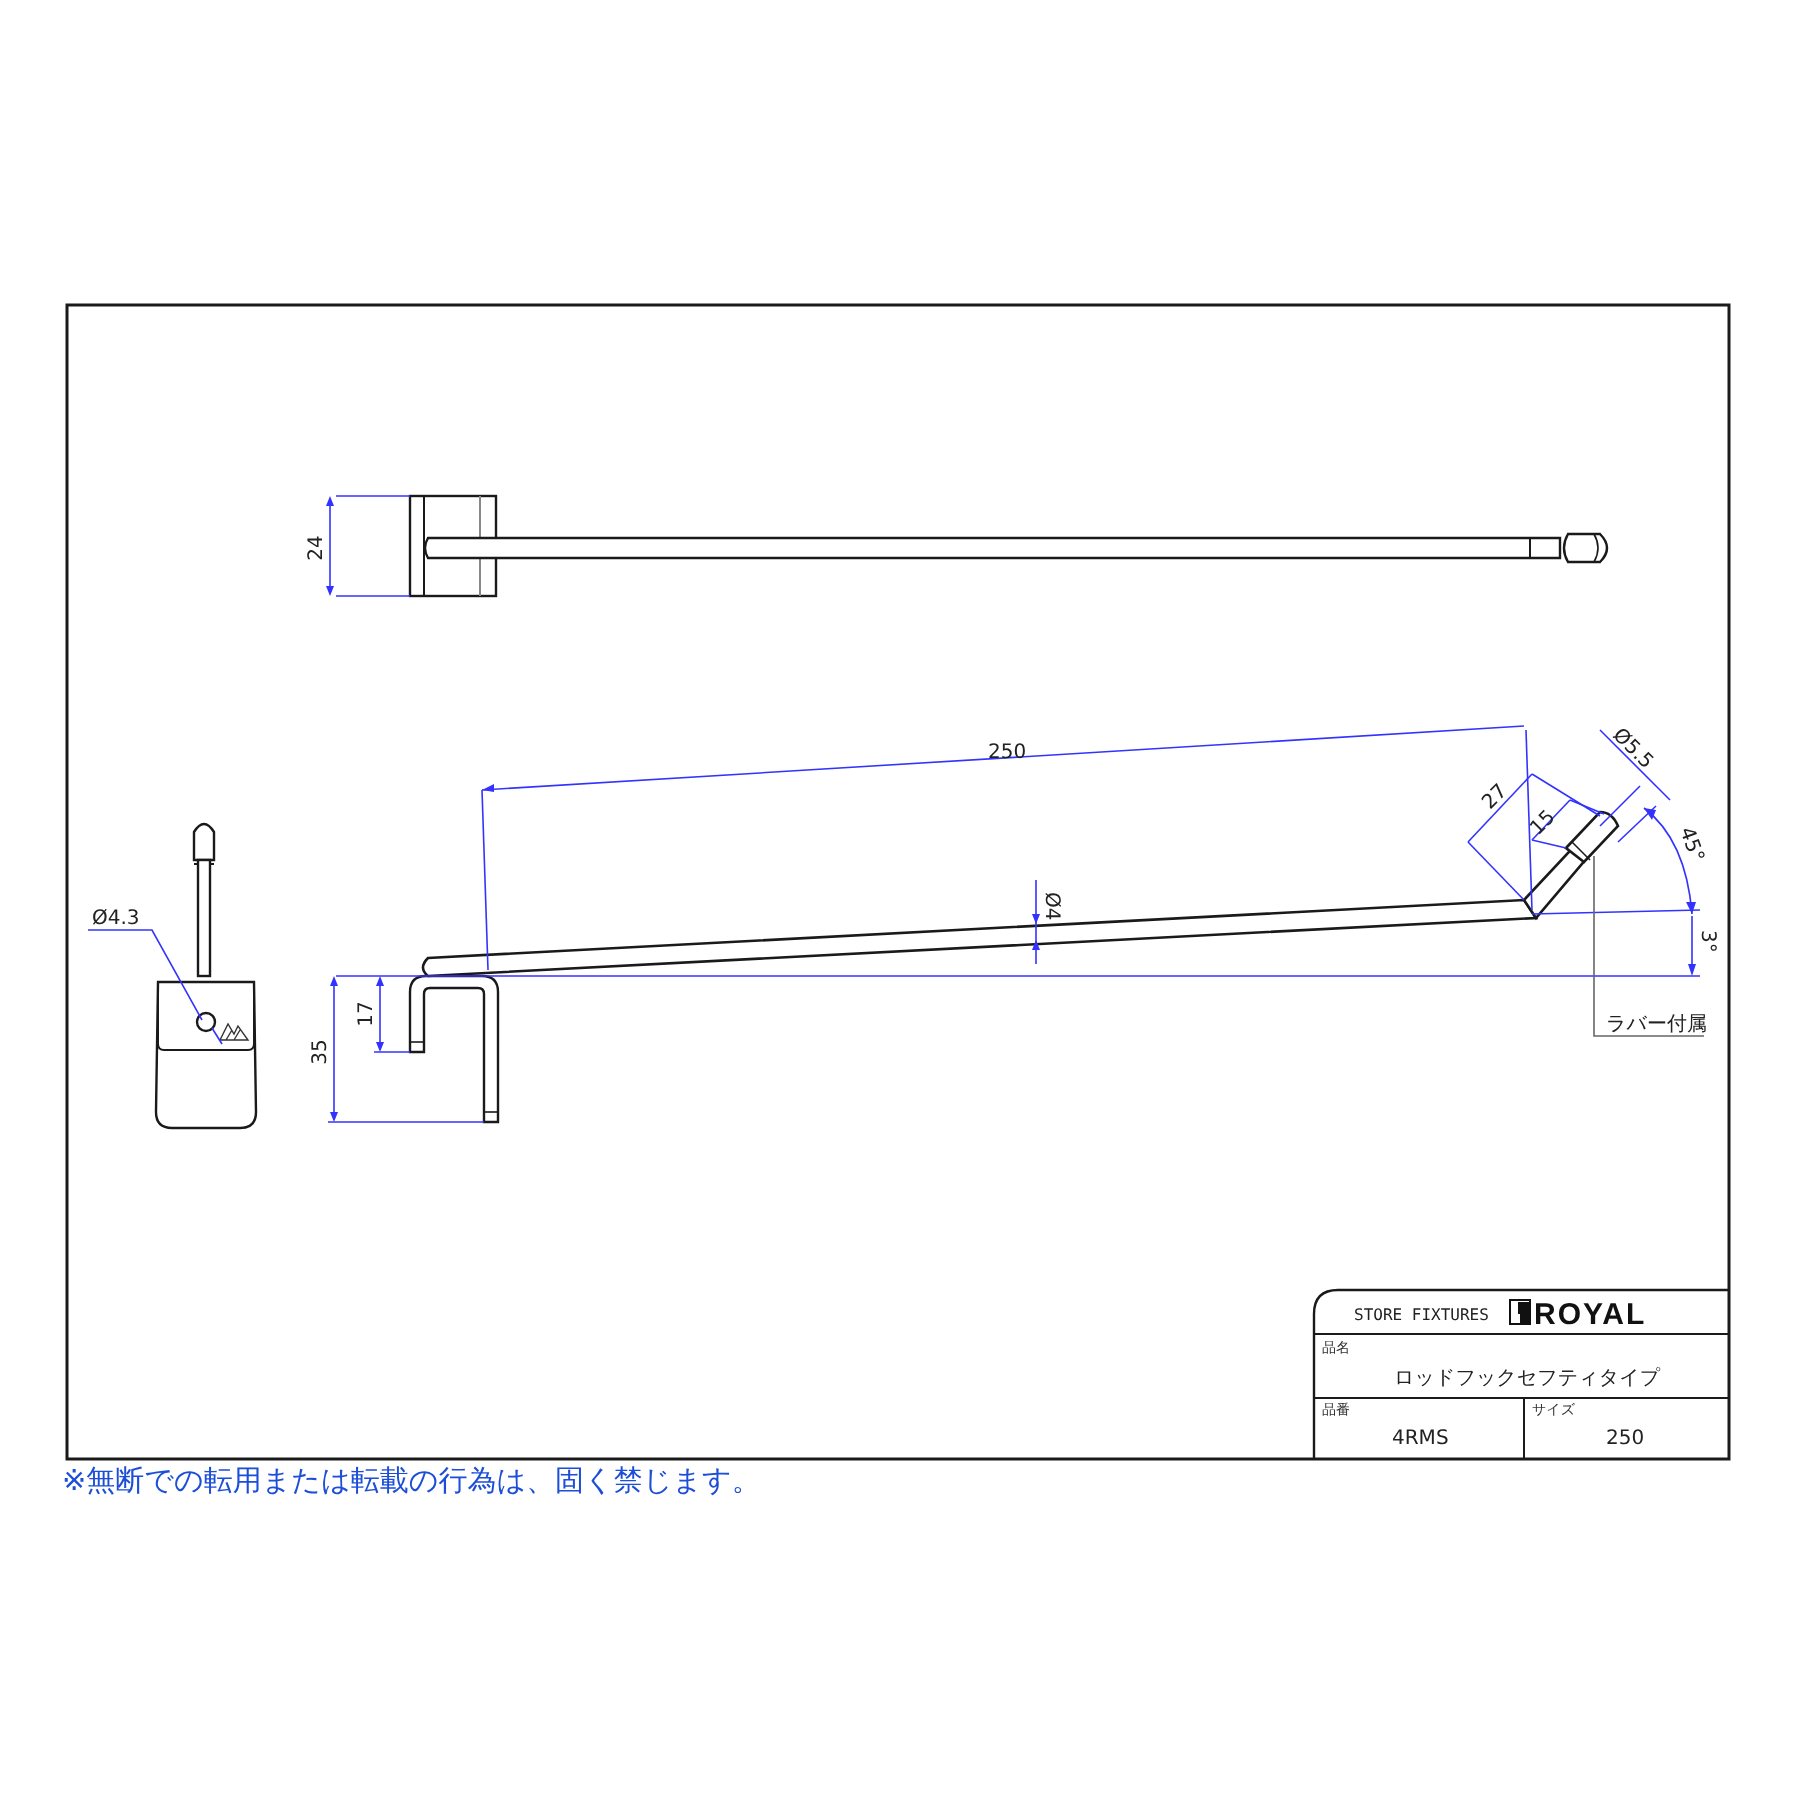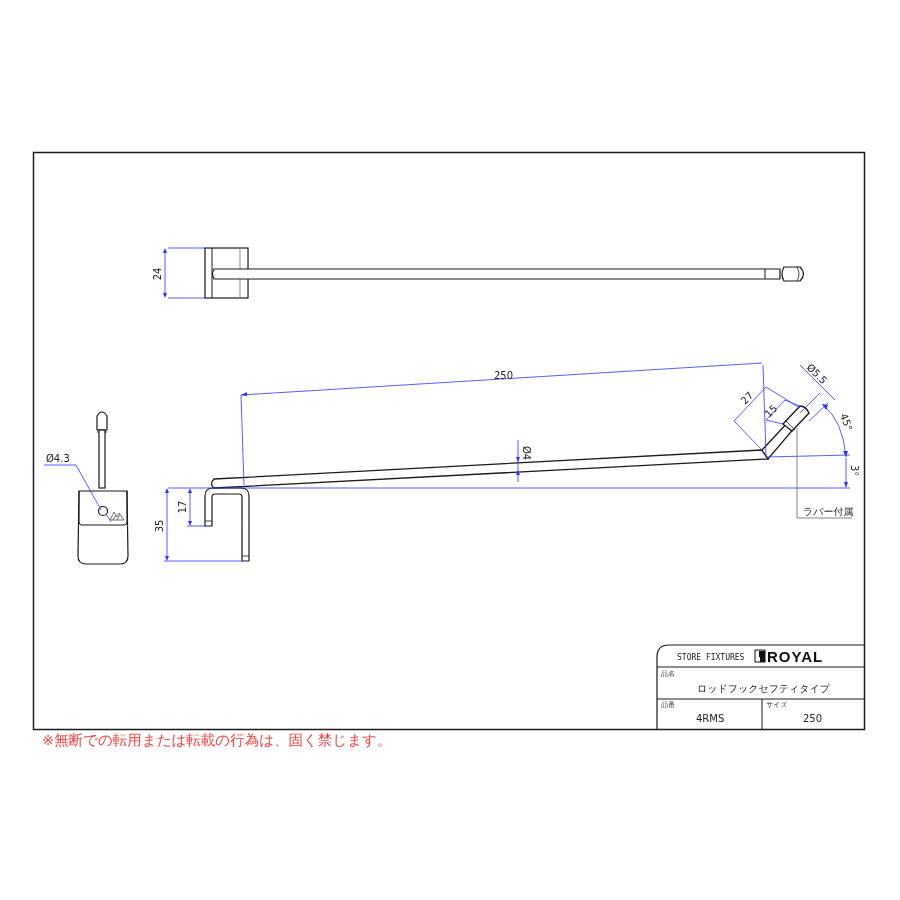--- a/index.html
+++ b/index.html
@@ -3,21 +3,21 @@
   <meta charset="utf-8">
   <style>
     html, body { margin: 0; padding: 0; background: #ffffff; }
     body { width: 900px; height: 900px; position: relative; overflow: hidden; font-family: "DejaVu Sans", sans-serif; }
     #sheet { position: absolute; left: 0; top: 0; width: 900px; height: 900px; }
     .dimtext { font-family: "DejaVu Sans", sans-serif; font-size: 10px; fill: #222; }
     .tb-small { font-family: "DejaVu Sans", sans-serif; font-size: 7px; fill: #333; }
     .tb-val { font-family: "DejaVu Sans", sans-serif; font-size: 10px; fill: #222; }
     .tb-head { font-family: "DejaVu Sans Mono", monospace; font-size: 8px; fill: #222; }
     .logo { font-family: "Liberation Sans", sans-serif; font-size: 15px; font-weight: bold; fill: #111; letter-spacing: 1px; }
-    .notice { position: absolute; left: 42px; top: 731px; font-family: "DejaVu Sans", sans-serif; font-size: 14.5px; color: #ef4444; white-space: nowrap; }
+    .notice { position: absolute; left: 31px; top: 731px; font-family: "DejaVu Sans", sans-serif; font-size: 14.5px; color: #1d4ed8; white-space: nowrap; }
   </style>
 </head>
 <body>
 
 <svg id="sheet" viewBox="0 0 900 900" xmlns="http://www.w3.org/2000/svg">
 
   <rect x="33.5" y="152.5" width="831" height="577" fill="none" stroke="#1a1a1a" stroke-width="1.5"></rect>
 
   <g>
 

